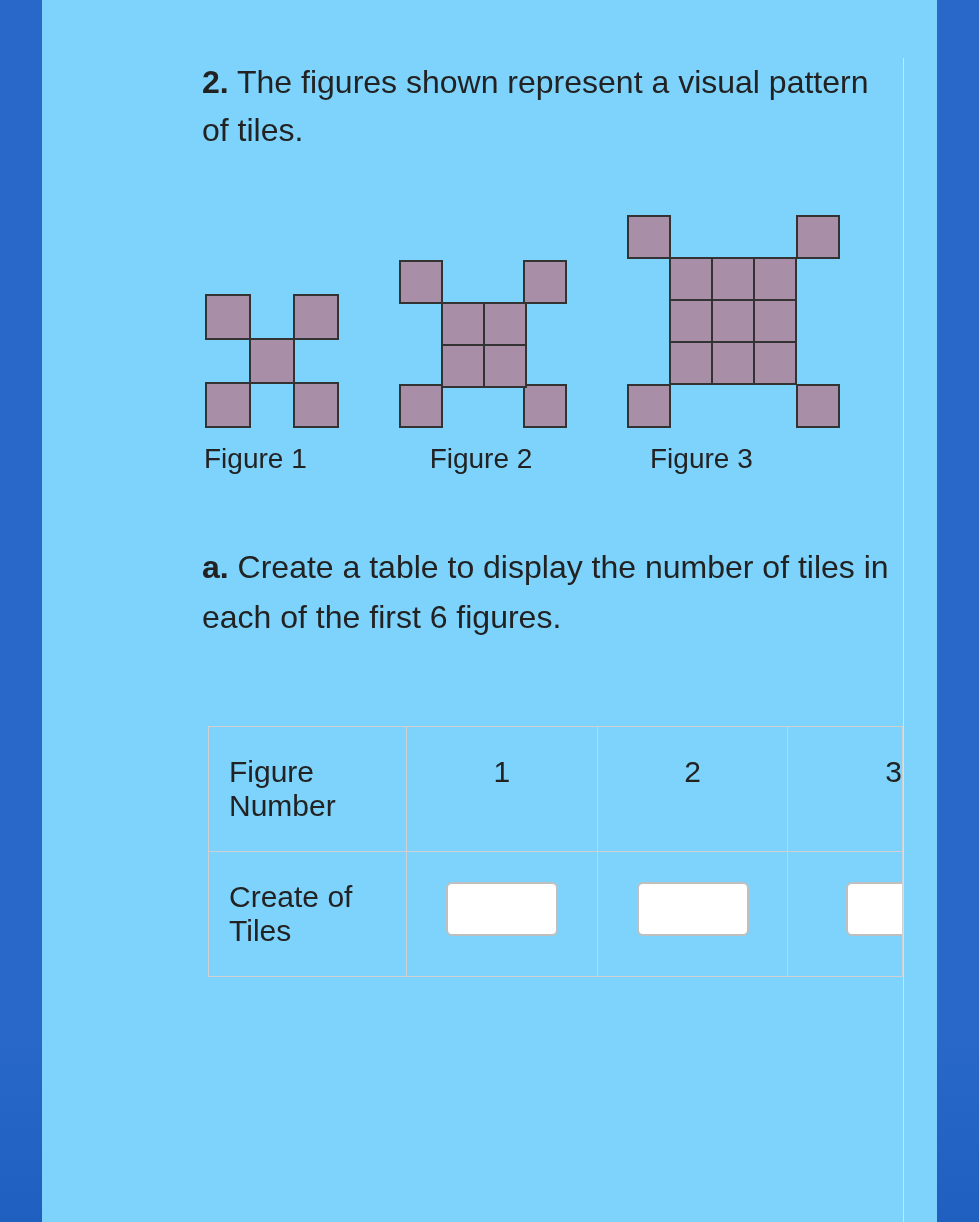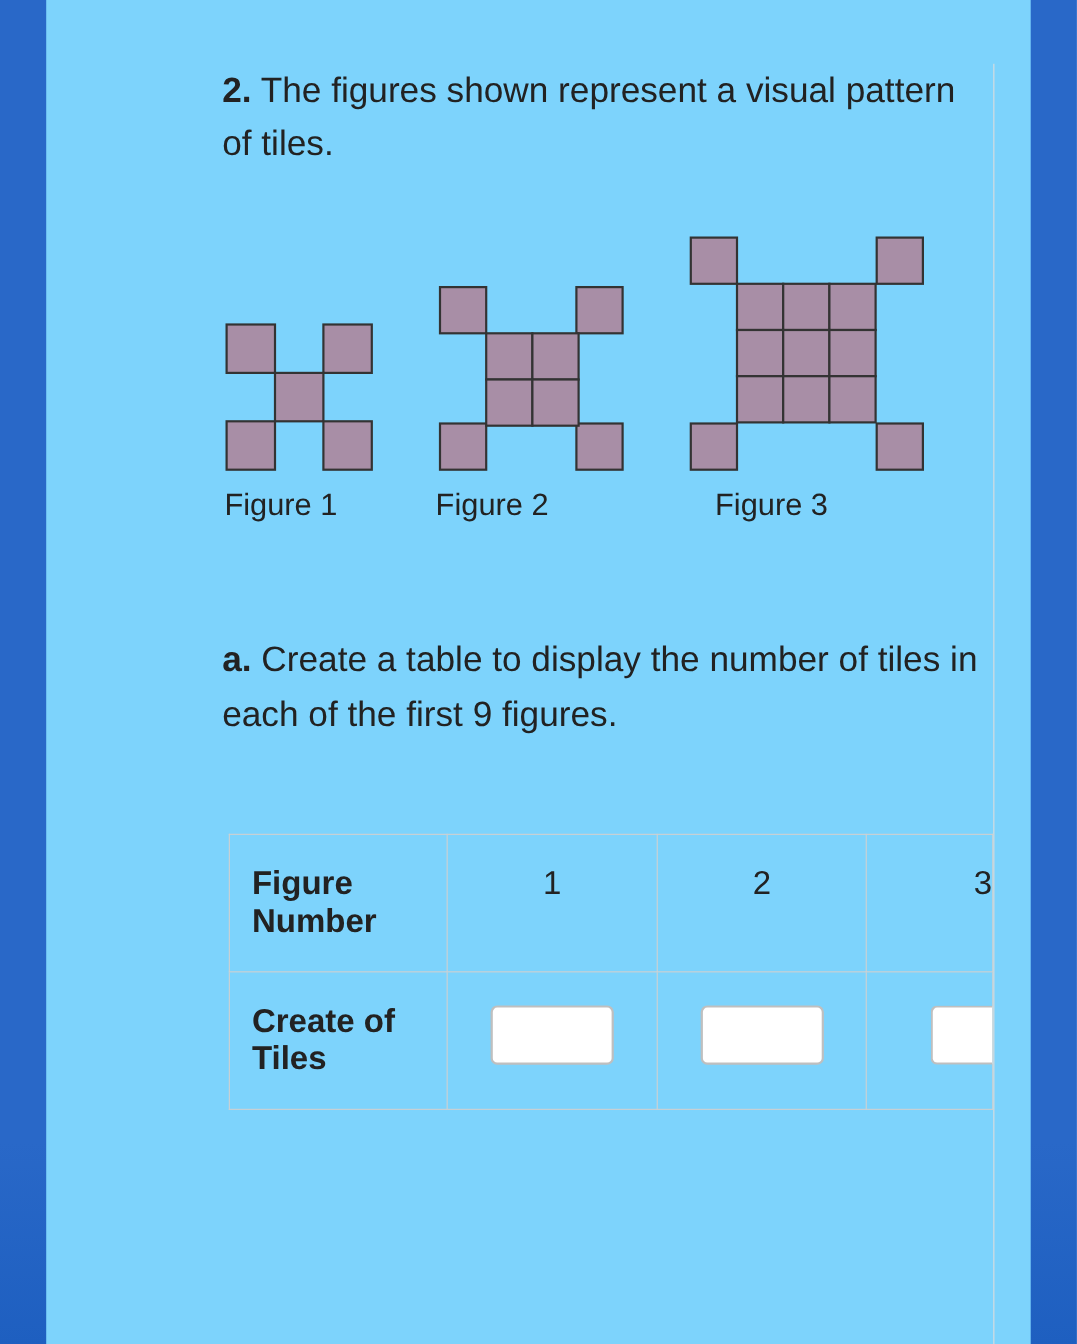--- a/index.html
+++ b/index.html
@@ -39,24 +39,24 @@
     align-items: flex-end;
     gap: 58px;
     margin-bottom: 14px;
     padding-left: 2px;
   }
   .labels-row {
     display: flex;
     gap: 58px;
     font-size: 28px;
     color: #222;
-    margin-bottom: 100px;
+    margin-bottom: 68px;
   }
   .labels-row .lab1 { width: 136px; text-align: left; padding-left: 2px;}
-  .labels-row .lab2 { width: 170px; }
+  .labels-row .lab2 { width: 170px; text-align: center; }
   .labels-row .lab3 { width: 215px; text-align: left; padding-left: 26px;}
   .subprompt {
     font-size: 32px;
     line-height: 1.55;
     color: #222;
     margin-bottom: 84px;
     padding-right: 10px;
   }
   .subprompt .letter { font-weight: 700; }
 
@@ -68,21 +68,21 @@
     color: #222;
     margin-left: 6px;
   }
   table.answer th, table.answer td {
     border: 1px solid #d0d0d0;
     padding: 28px 20px;
     text-align: left;
     font-weight: 400;
     vertical-align: top;
   }
-  table.answer th { font-weight: 700; width: 200px;}
+  table.answer th { font-weight: 400; width: 200px;}
   table.answer td { text-align: center; width: 192px; }
   table.answer td.cut { width: 116px; text-align: right; padding-right:0;}
   .inputbox {
     display: inline-block;
     width: 112px;
     height: 54px;
     border: 2px solid #bfbfbf;
     border-radius: 6px;
     background: #fff;
     margin-top: 2px;
@@ -155,21 +155,21 @@
     </div>
 
     <div class="labels-row">
       <span class="lab1">Figure 1</span>
       <span class="lab2">Figure 2</span>
       <span class="lab3">Figure 3</span>
     </div>
 
     <p class="subprompt">
       <span class="letter">a.</span>
-      <span>Create a table to display the number of tiles in each of the first 9 figures.</span>
+      <span>Create a table to display the number of tiles in each of the first 6 figures.</span>
     </p>
 
     <table class="answer">
       <tbody>
           <tr>
         <th>Figure Number</th>
         <td>1</td>
         <td>2</td>
         <td class="cut">3</td>
       </tr>

